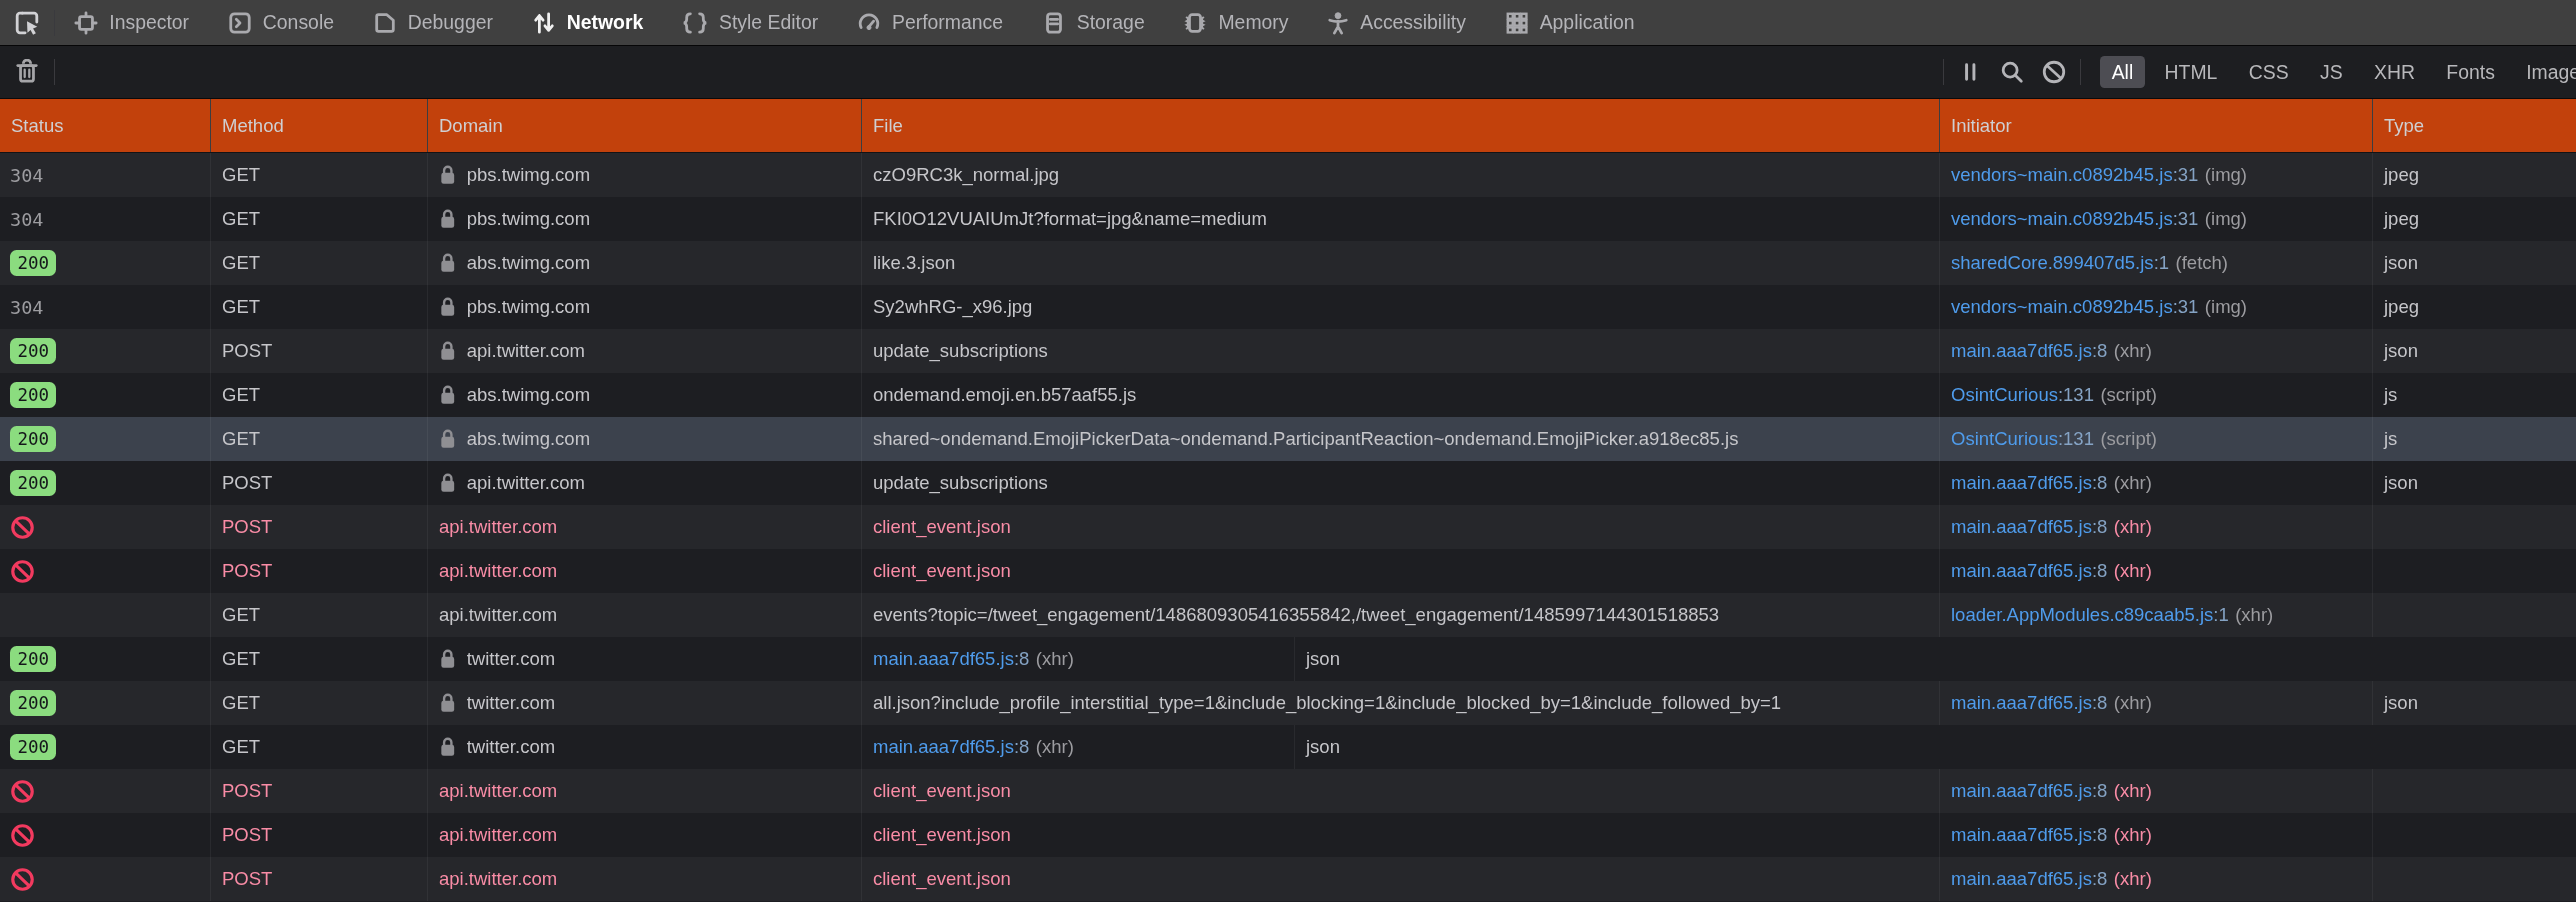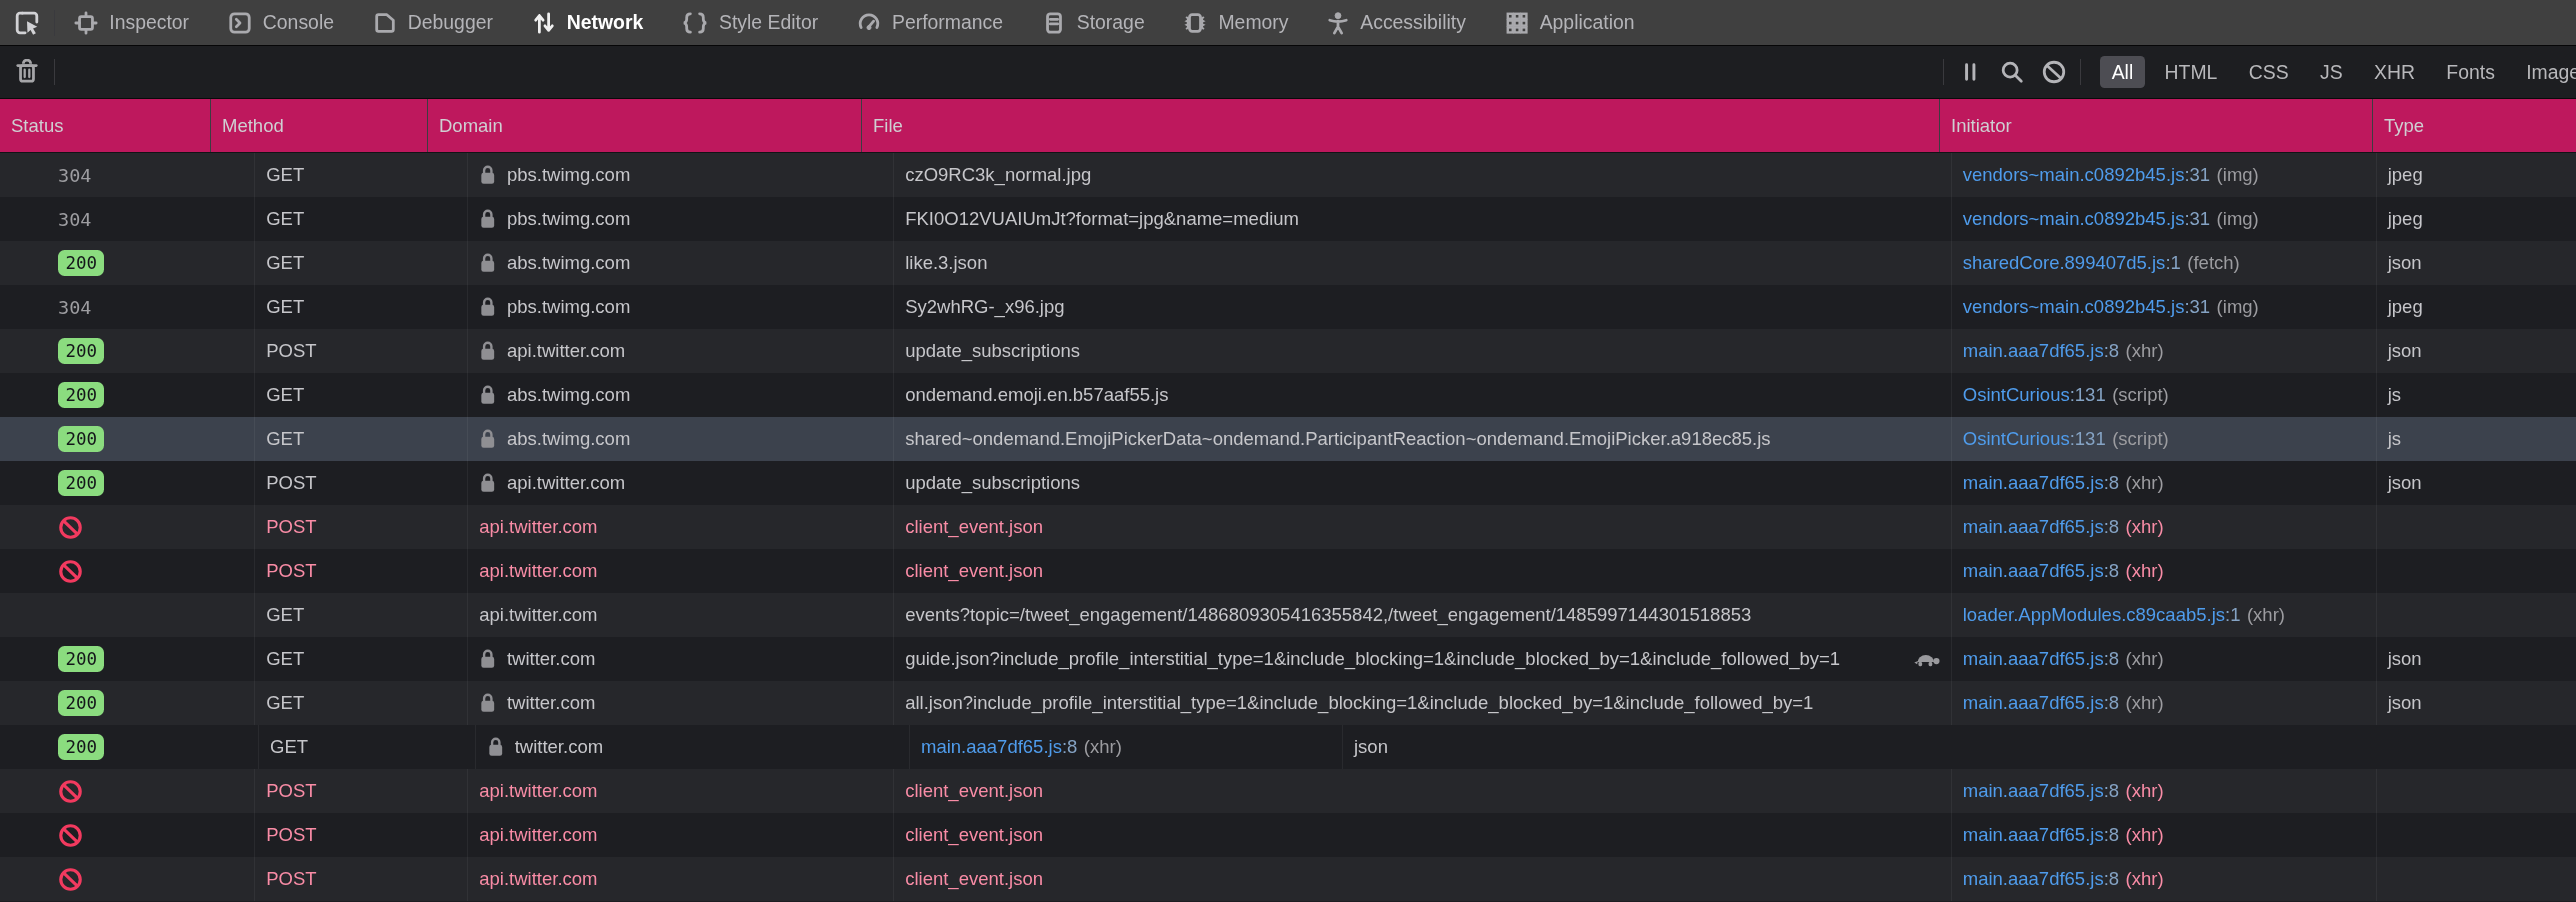--- a/index.html
+++ b/index.html
@@ -39,42 +39,42 @@
   }
   .urlfilter input::placeholder { color: #8d8d92; }
   .right-tools { position: absolute; left: 1937px; top: 0; height: 100%; display: flex; align-items: center; white-space: nowrap; }
   .icon-btn { width: 42px; height: 100%; display: flex; align-items: center; justify-content: center; cursor: pointer; }
   .right-tools .vsep { margin: 0 5.5px; }
   .pills { display: flex; align-items: center; margin-left: 9.2px; }
   .pill { color: #b8b8bb; font-size: 19.4px; padding: 4.6px 12px; margin: 0 3.7px; border-radius: 4.6px; cursor: pointer; }
   .pill.selected { background: #4d4d53; color: #ffffff; }
 
   
-  .thead { height: 54px; background: #be185d; display: flex; align-items: stretch; border-bottom: 0.9px solid #131316; }
+  .thead { height: 54px; background: #c2410c; display: flex; align-items: stretch; border-bottom: 0.9px solid #131316; }
   .th {
     display: flex; align-items: center; padding-left: 11px; color: #cfcfd2;
     border-right: 0.9px solid #3c3d41; font-size: 18.5px; cursor: pointer;
   }
   .c-status { width: 211px; }
   .c-method { width: 217px; }
   .c-domain { width: 434px; }
   .c-file   { width: 1078px; }
   .c-init   { width: 433px; }
   .c-type   { width: 203px; border-right: none !important; }
 
   .rows { }
   .row { height: 44px; display: flex; align-items: stretch; cursor: pointer; }
   .row:nth-child(odd)  { background: #26272b; }
   .row:nth-child(even) { background: #1d1e22; }
   .row.selected { background: #3c424d; }
   .cell {
     display: flex; align-items: center; padding-left: 11px; overflow: hidden;
     white-space: nowrap; border-right: 0.9px solid rgba(255,255,255,0.055);
   }
-  .cell.c-status { padding-left: 10px; margin-left: 48px; }
+  .cell.c-status { padding-left: 10px; }
   .code-gray { font-family: "DejaVu Sans Mono", monospace; font-size: 18.5px; color: #9d9da1; }
   .badge-200 {
     font-family: "DejaVu Sans Mono", monospace; font-size: 17.5px; color: #14161a;
     background: #8bdc7f; border-radius: 6.5px; padding: 2.8px 7.4px; line-height: 1.2;
   }
   .lock { margin-right: 10.2px; flex: none; }
   .file-text { overflow: hidden; white-space: nowrap; }
   .file-text.fade {
     flex: 1 1 auto; min-width: 0;
     -webkit-mask-image: linear-gradient(to right, #000 calc(100% - 65px), transparent 98%);
@@ -452,32 +452,20 @@
         <span class="badge-200">200</span>
       </div>
     <div class="cell c-method">GET</div>
     <div class="cell c-domain">
         <svg class="lock" width="17.5" height="22" viewBox="0 0 19 24">
           <path d="M5.5 10 V7 a4 4 0 0 1 8 0 v3" fill="none" stroke="#8f8f93" stroke-width="2.6"></path>
           <rect x="2.5" y="9.5" width="14" height="12" rx="2.5" fill="#8f8f93"></rect>
         </svg>
         <span>twitter.com</span>
       </div>
-    <div class="cell c-file">
-        <span class="file-text fade">guide.json?include_profile_interstitial_type=1&amp;include_blocking=1&amp;include_blocked_by=1&amp;include_followed_by=1</span>
-        <svg class="turtle" width="29.5" height="18.5" viewBox="0 0 32 20">
-          <g fill="#9a9a9e">
-            <path d="M6 13 a9 7.5 0 0 1 18 0 Z"></path>
-            <circle cx="26.5" cy="12" r="3.4"></circle>
-            <rect x="7" y="13" width="4" height="4.5" rx="1.5"></rect>
-            <rect x="18" y="13" width="4" height="4.5" rx="1.5"></rect>
-            <path d="M6.5 12 l-4 1.5 3 2 Z"></path>
-          </g>
-        </svg>
-      </div>
     <div class="cell c-init">
         <span><a class="init-link">main.aaa7df65.js</a><span class="init-line">:8</span><span class="init-cause">(xhr)</span></span>
       </div>
     <div class="cell c-type">json</div>
   </div>
     <div class="row">
     <div class="cell c-status">
         <span class="badge-200">200</span>
       </div>
     <div class="cell c-method">GET</div>

